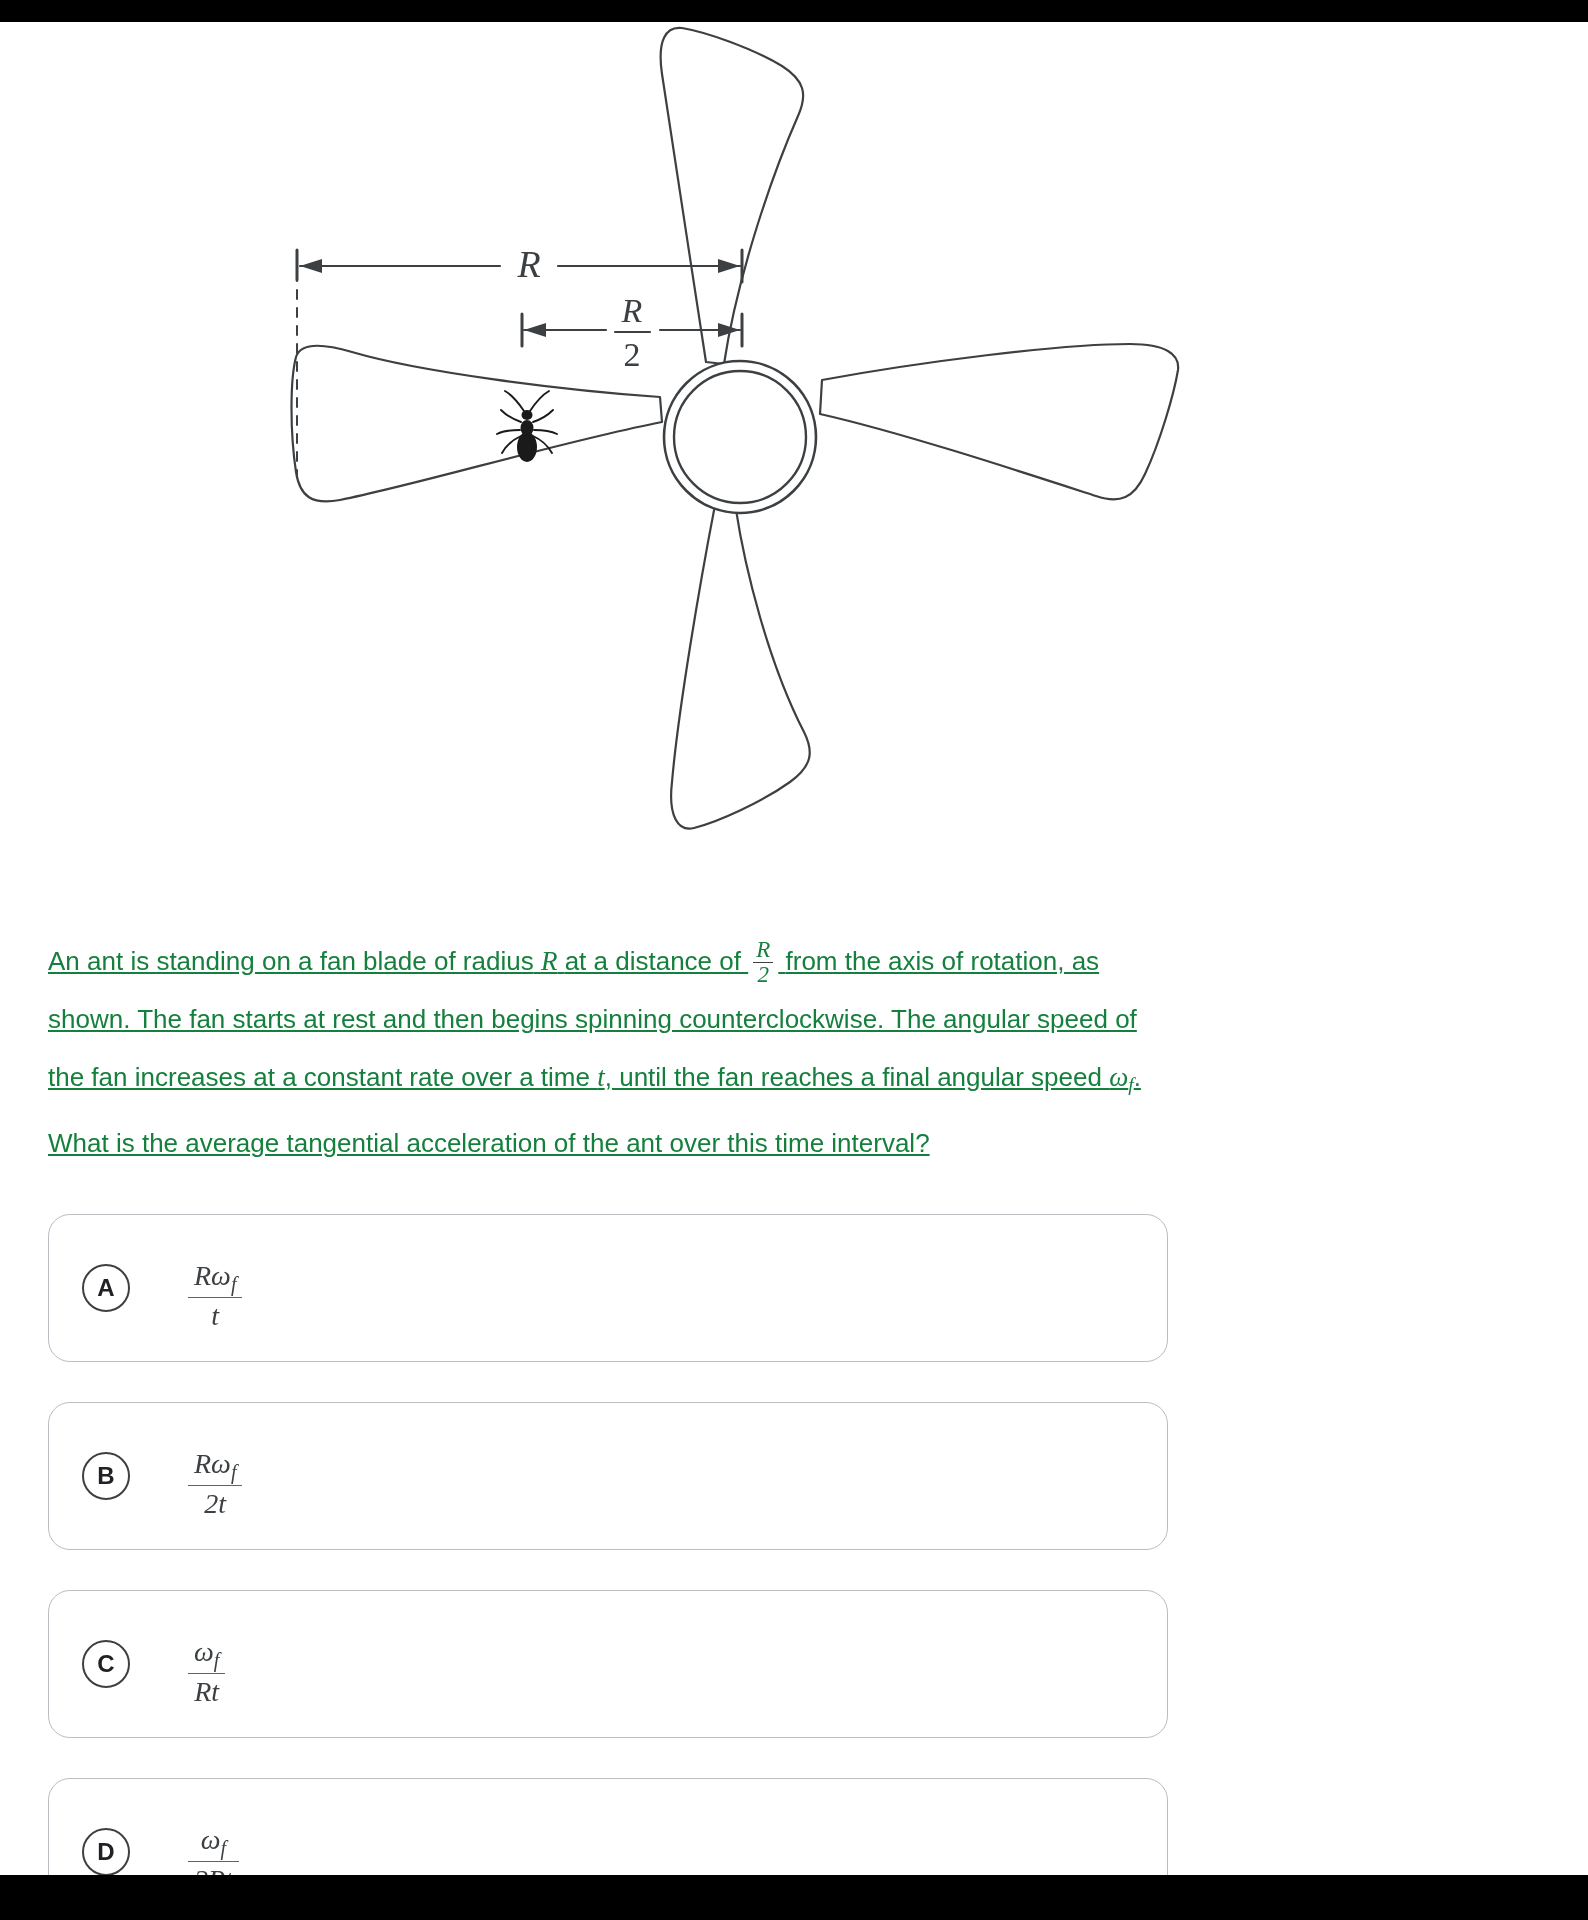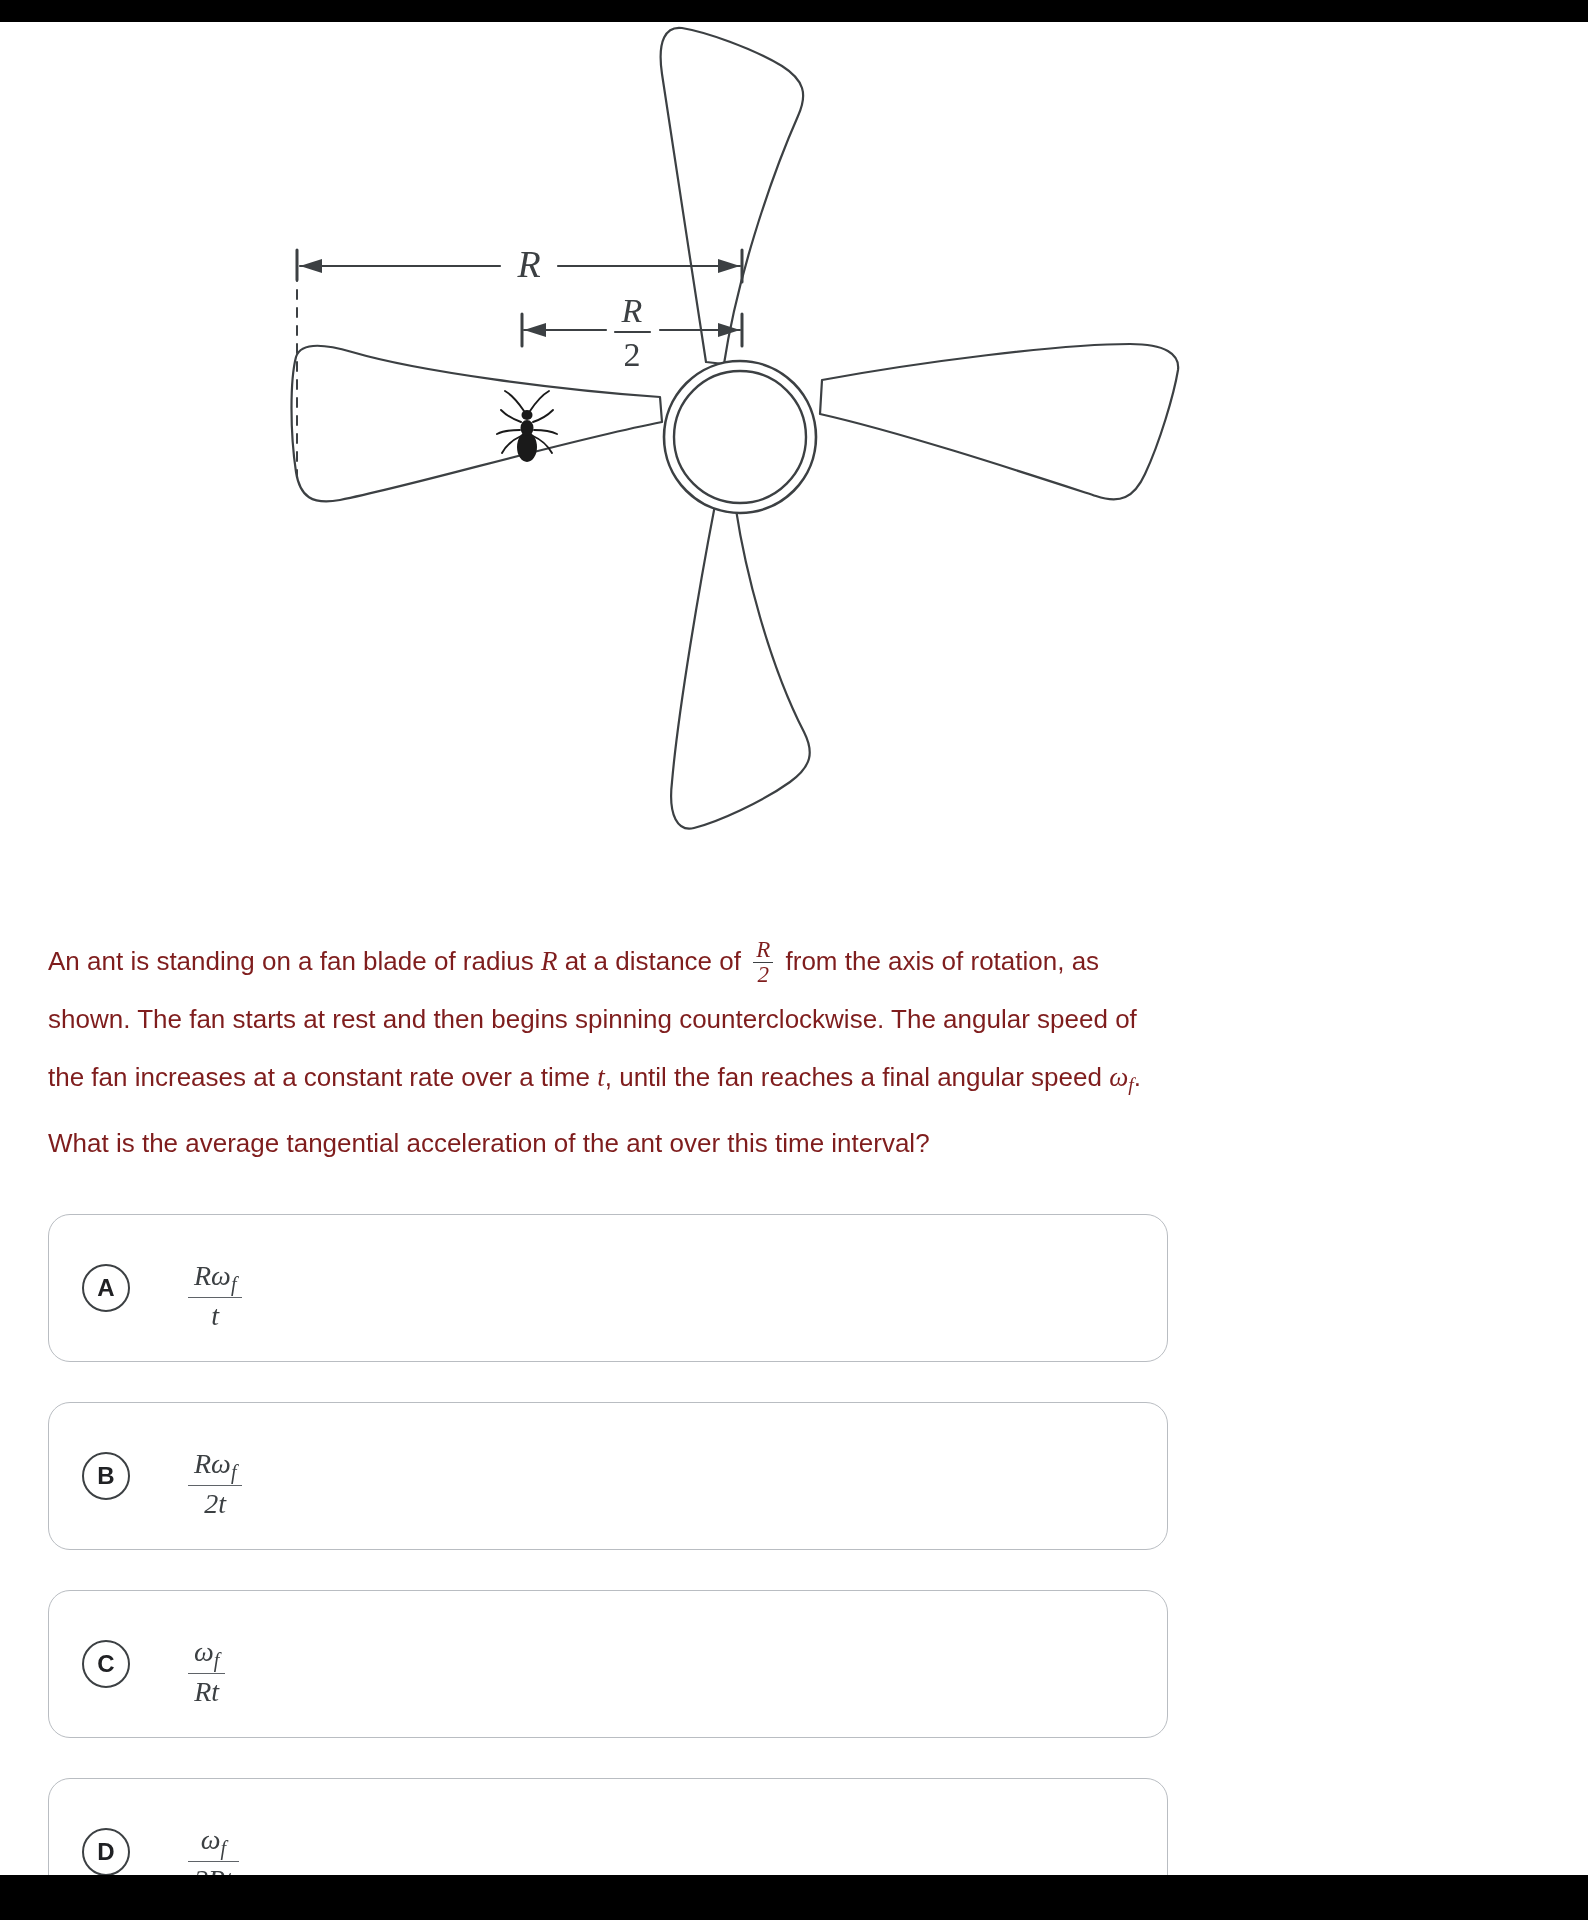--- a/index.html
+++ b/index.html
@@ -55,22 +55,23 @@
   #figure svg { display: block; }
 
   
   #question {
     position: absolute;
     left: 48px;
     top: 910px;
     width: 1115px;
     font-size: 26px;
     line-height: 58px;
-    color: #7f1d1d;
+    color: #15803d;
     font-family: "Liberation Sans", sans-serif;
+    text-decoration: underline;
   }
   #question .math {
     font-family: "Liberation Serif", serif;
     font-style: italic;
     font-size: 27px;
   }
   .frac {
     display: inline-block;
     vertical-align: -0.45em;
     text-align: center;

